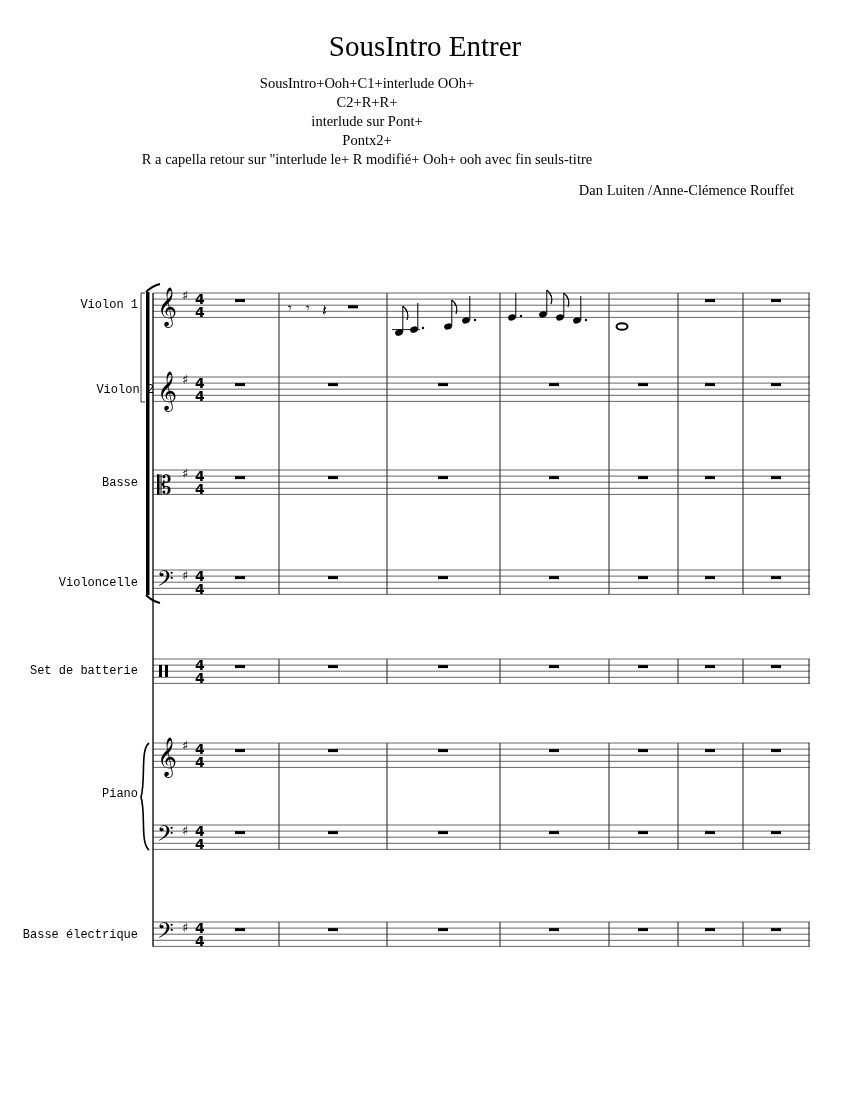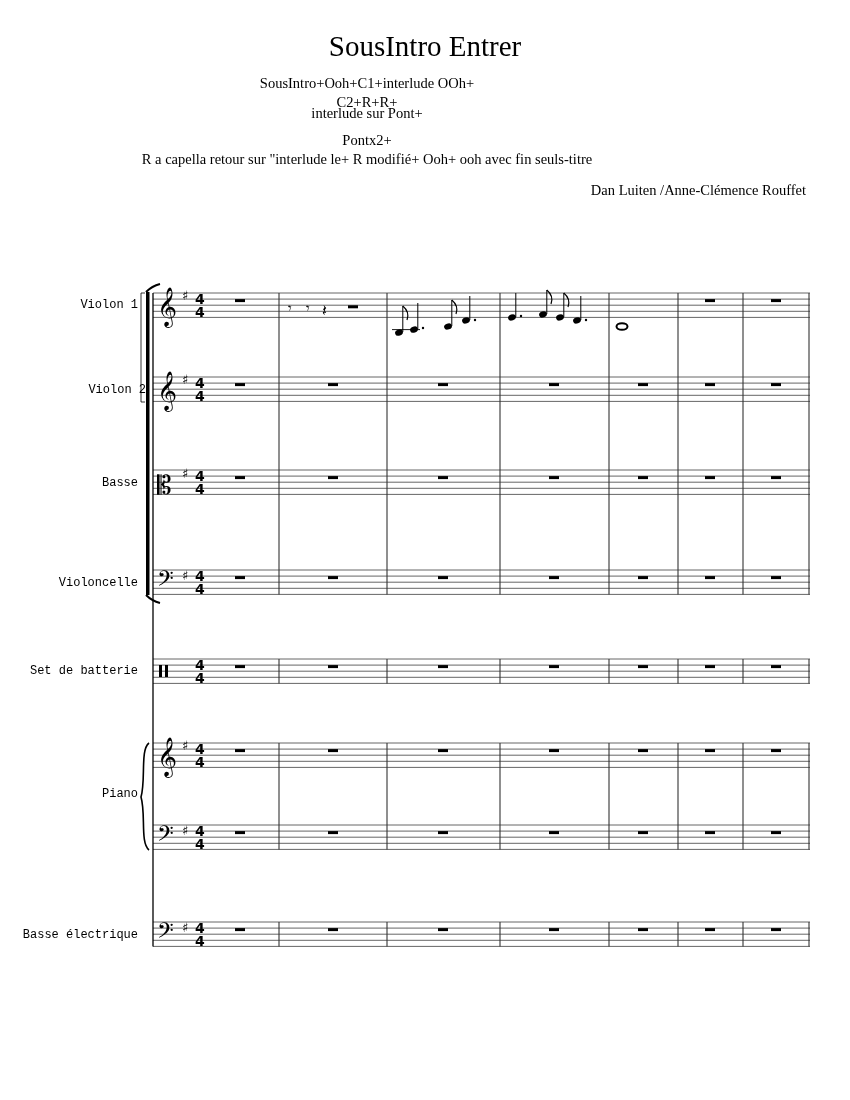--- a/index.html
+++ b/index.html
@@ -2,37 +2,37 @@
 <html><head>
 <meta charset="utf-8">
 <style>
   html, body { margin: 0; padding: 0; background: #ffffff; }
   body { width: 850px; height: 1100px; position: relative; overflow: hidden;
          font-family: "DejaVu Serif", "Liberation Serif", serif; color: #000; }
   .title { position: absolute; left: 0; width: 850px; top: 30px; text-align: center;
            font-family: "Liberation Serif", serif; font-size: 29px; }
   .sub { position: absolute; left: 0; width: 734px; text-align: center;
          font-family: "Liberation Serif", serif; font-size: 14.5px; line-height: 19px; }
-  .composer { position: absolute; right: 44px; top: 182px; font-family: "Liberation Serif", serif; font-size: 14.5px; }
+  .composer { position: absolute; right: 56px; top: 182px; font-family: "Liberation Serif", serif; font-size: 14.5px; }
   .inst { position: absolute; font-family: Liberation Mono, monospace; font-size: 12px; text-align: right; width: 130px; }
   svg.score { position: absolute; left: 0; top: 0; }
 </style>
 </head>
 <body>
 
 <div class="title">SousIntro Entrer</div>
 <div class="sub" style="top:74px">SousIntro+Ooh+C1+interlude OOh+</div>
 <div class="sub" style="top:93px">C2+R+R+</div>
-<div class="sub" style="top:104px">interlude sur Pont+</div>
+<div class="sub" style="top:112px">interlude sur Pont+</div>
 <div class="sub" style="top:131px">Pontx2+</div>
 <div class="sub" style="top:150px">R a capella retour sur "interlude le+ R modifié+ Ooh+ ooh avec fin seuls-titre</div>
 <div class="composer">Dan Luiten /Anne-Clémence Rouffet</div>
 
 <div class="inst" style="left:8px;top:298px">Violon 1</div>
-<div class="inst" style="left:16px;top:383px">Violon 2</div>
+<div class="inst" style="left:24px;top:383px">Violon 2</div>
 <div class="inst" style="left:8px;top:476px">Basse</div>
 <div class="inst" style="left:8px;top:576px">Violoncelle</div>
 <div class="inst" style="left:8px;top:664px">Set de batterie</div>
 <div class="inst" style="left:8px;top:787px">Piano</div>
 <div class="inst" style="left:8px;top:928px">Basse électrique</div>
 
 <svg class="score" width="850" height="1100" viewBox="0 0 850 1100">
   <defs>
     <g id="staff5">
       <line x1="0" y1="0" x2="657" y2="0" stroke="#555" stroke-width="0.9"></line>

